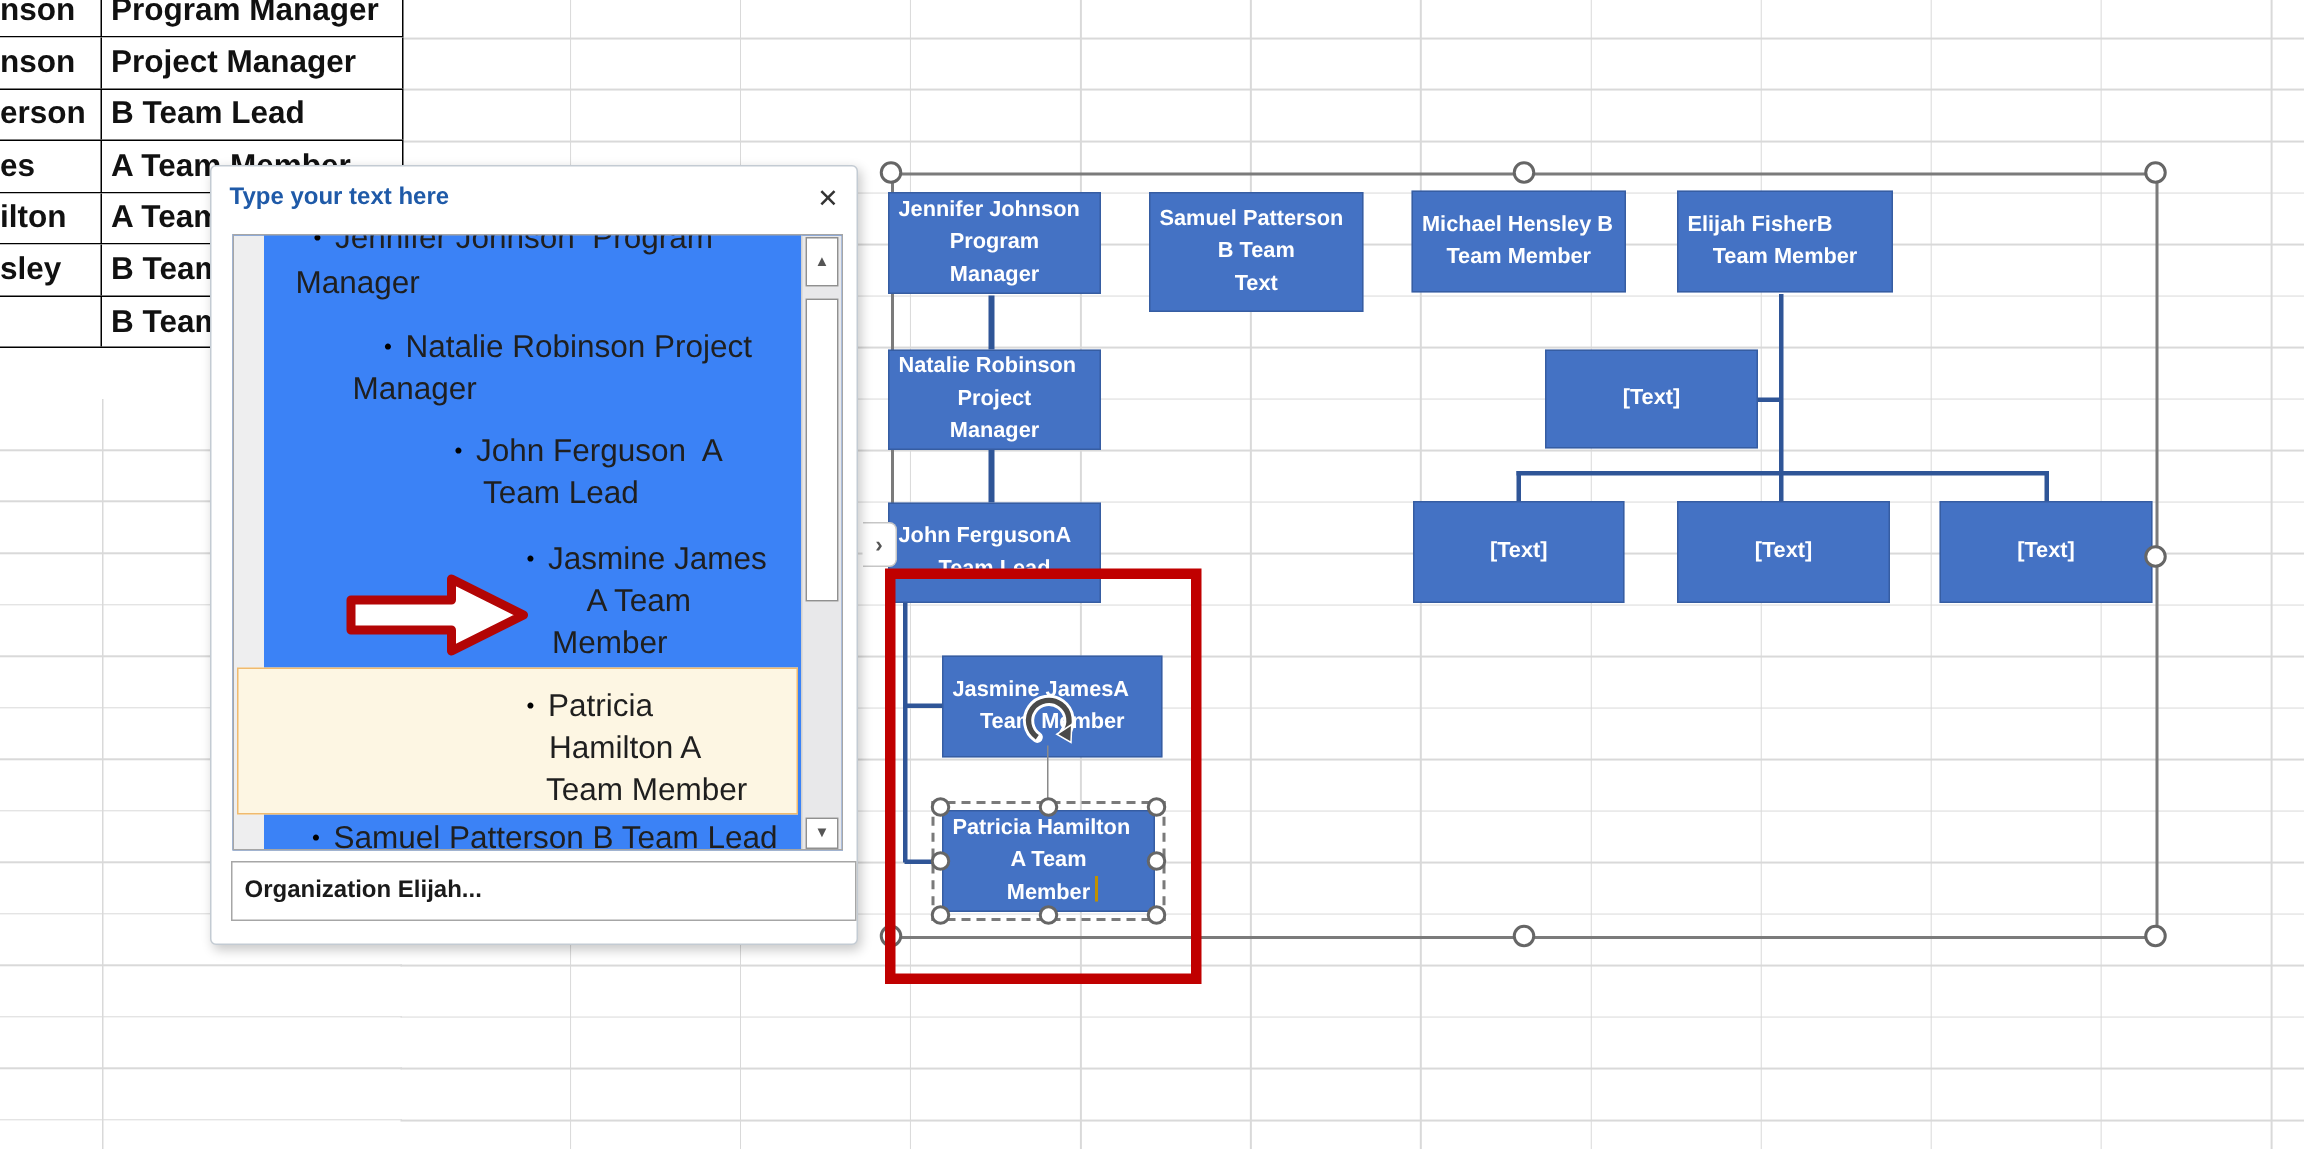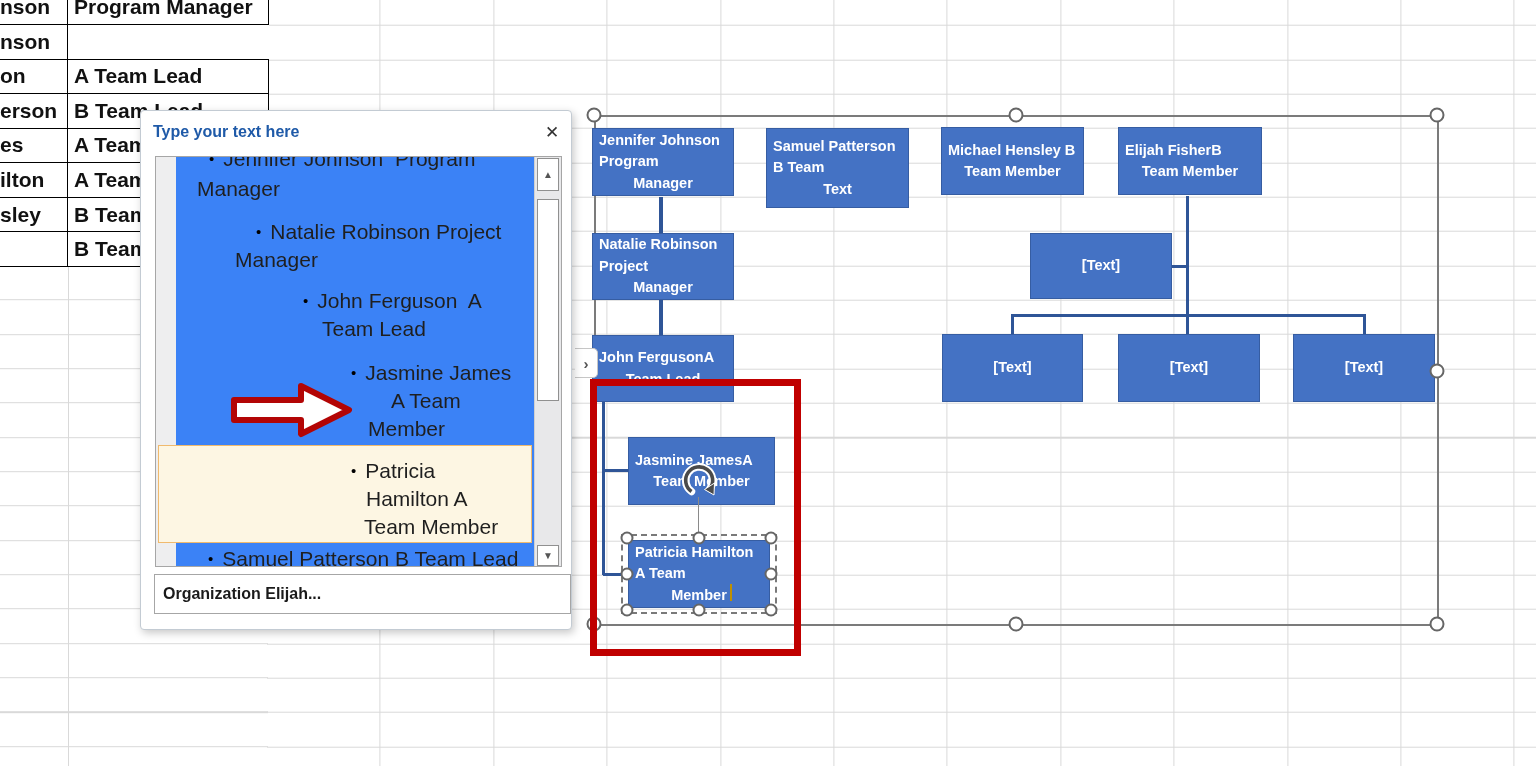--- a/index.html
+++ b/index.html
@@ -32,21 +32,21 @@
        background:#fff;box-sizing:border-box;transform:translate(-50%,-50%);}
   .hdl-sm{width:13px;height:13px;border-width:2.4px;}
 
   
   .conn{position:absolute;background:#2F5597;}
   .obox{position:absolute;background:#4472C4;border:1px solid rgba(30,55,100,.35);box-sizing:border-box;
         color:#fff;font-weight:700;font-size:14.5px;line-height:21.5px;padding:2px 6px;
         display:flex;flex-direction:column;justify-content:center;}
   .obox .ln{display:block;white-space:pre;}
   .ln-left{text-align:left;}
-  .ln-right{text-align:left;}
+  .ln-right{text-align:center;}
   .ln-center{text-align:center;}
   .ln-split{display:flex;justify-content:space-between;}
   .obox-ph{align-items:center;justify-content:center;font-size:14.5px;}
 
   
   .sel-dash{left:621px;top:534px;width:156px;height:80px;border:2px dashed #7a7a7a;box-sizing:border-box;background:transparent;}
   .rot-line{left:697.6px;top:497px;width:1.6px;height:37px;background:#8a8a8a;}
   .caret{left:730px;top:584px;width:2px;height:17px;background:#BF9000;}
 
   
@@ -88,24 +88,21 @@
   <div class="abs grid-left"></div>
   <div class="abs grid-left-vline"></div>
 
   <div class="abs tbl">
     <div class="tbl-row">
         <div class="tbl-c1">nson</div>
         <div class="tbl-c2">Program Manager</div>
       </div>
     <div class="tbl-row">
         <div class="tbl-c1">nson</div>
-      </div>
-    <div class="tbl-row">
-        <div class="tbl-c1">on</div>
-        <div class="tbl-c2">A Team Lead</div>
+        <div class="tbl-c2">Project Manager</div>
       </div>
     <div class="tbl-row">
         <div class="tbl-c1">erson</div>
         <div class="tbl-c2">B Team Lead</div>
       </div>
     <div class="tbl-row">
         <div class="tbl-c1">es</div>
         <div class="tbl-c2">A Team Member</div>
       </div>
     <div class="tbl-row">

